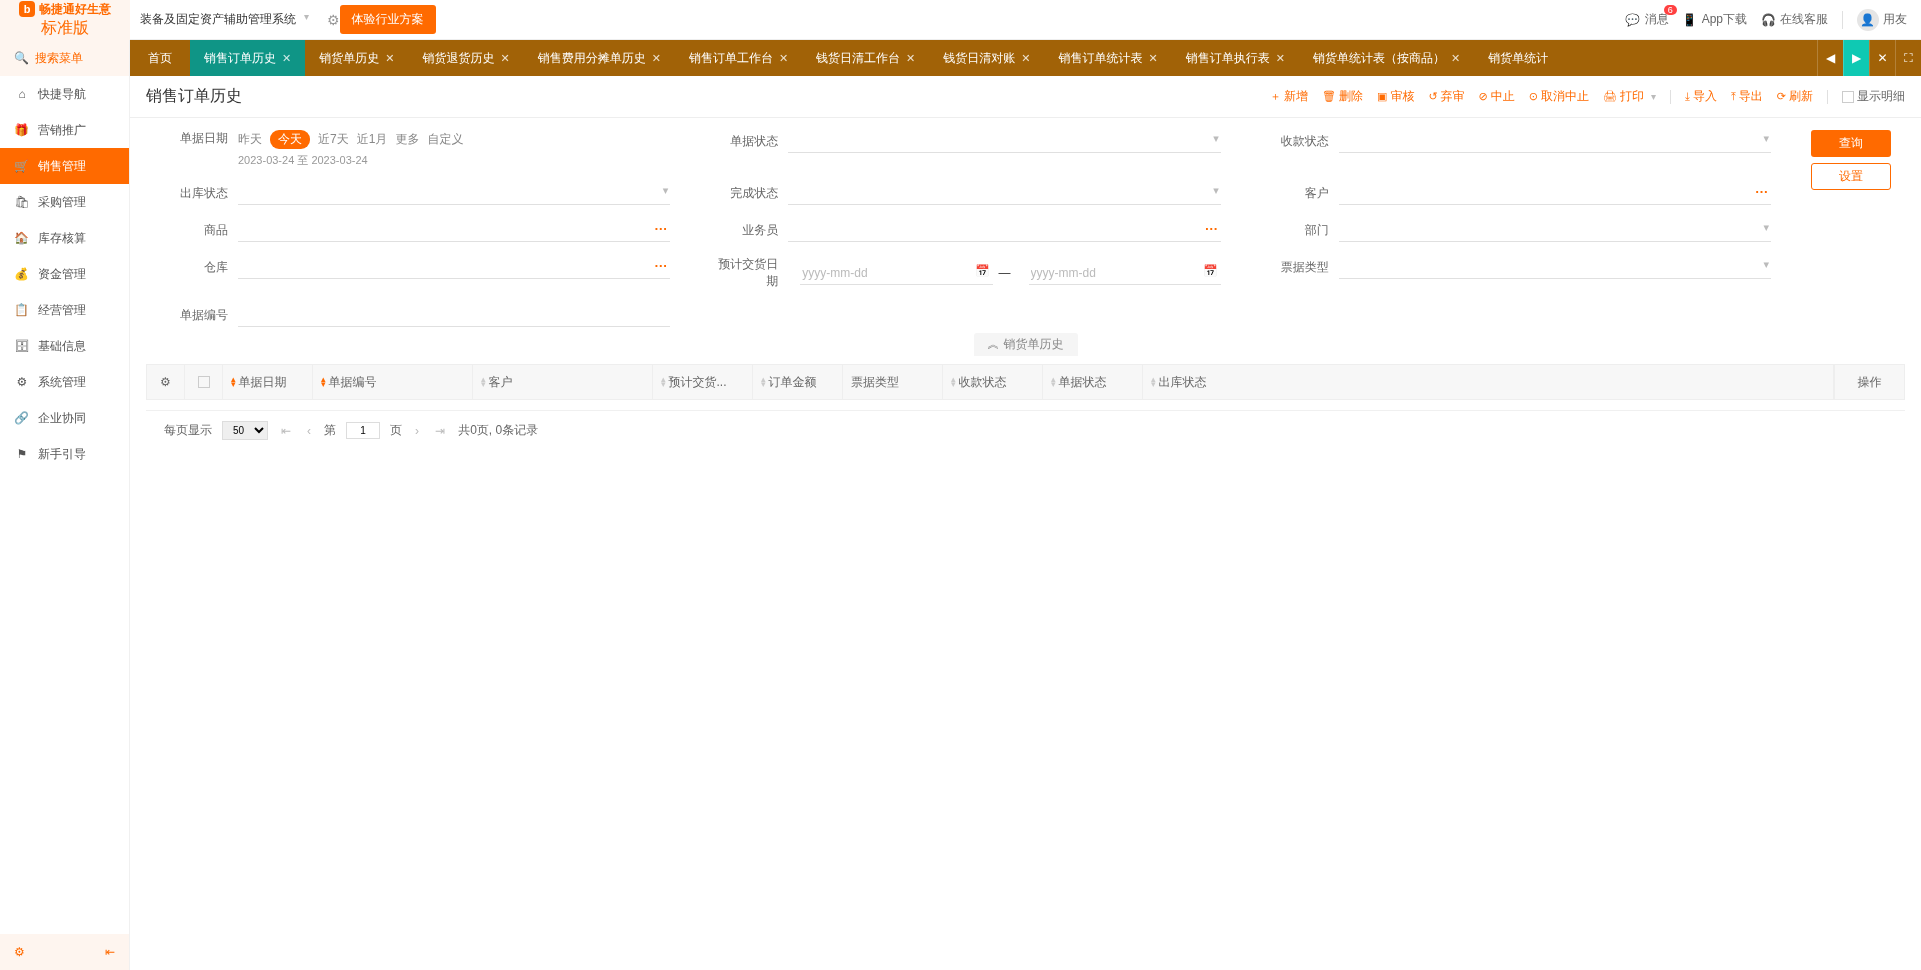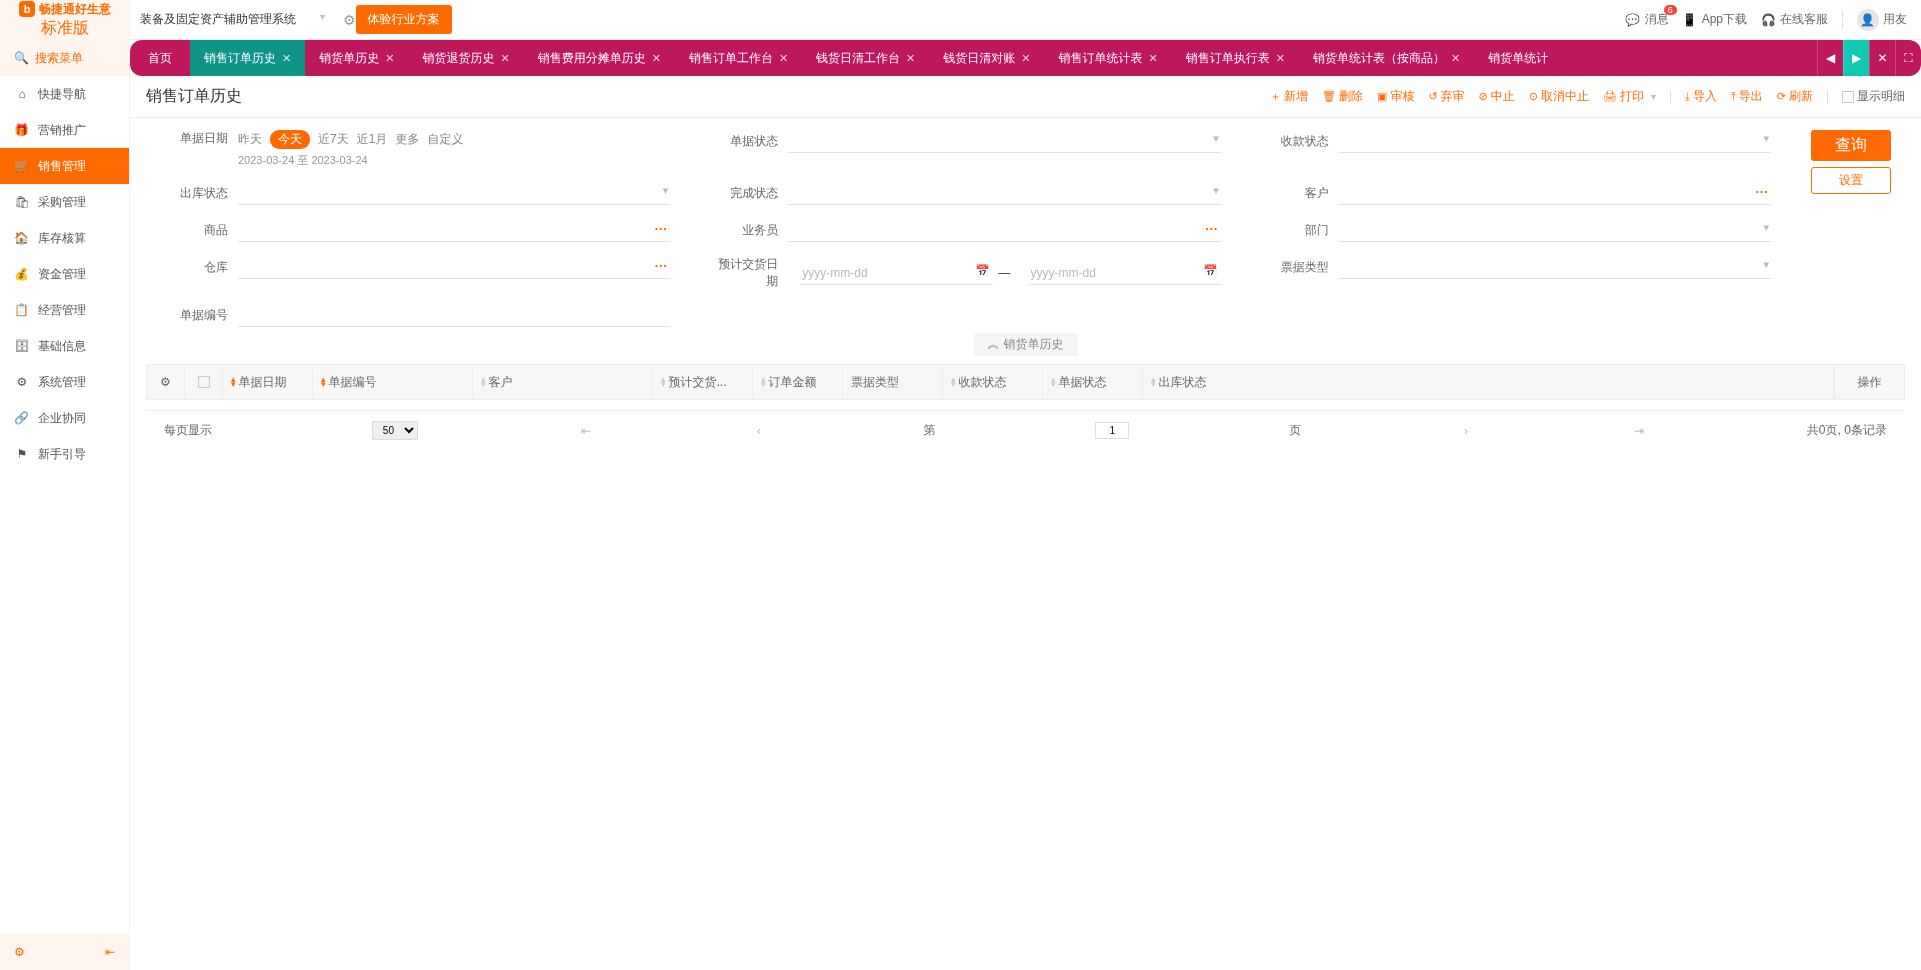--- a/index.html
+++ b/index.html
@@ -6,21 +6,21 @@
 body { font-family: "Microsoft YaHei", -apple-system, sans-serif; font-size: 12px; color: #333; background: #fff; overflow: hidden; }
 .app { display: flex; flex-direction: column; height: 100vh; }
 
 
 .top-header { height: 40px; display: flex; align-items: center; background: #fff; border-bottom: 1px solid #eee; }
 .logo-box { width: 130px; height: 40px; display: flex; flex-direction: column; align-items: center; justify-content: center; background: #fef5ef; }
 .logo-row { display: flex; align-items: center; gap: 4px; }
 .logo-icon { width: 16px; height: 16px; background: #ff6a00; border-radius: 4px; display: flex; align-items: center; justify-content: center; color: #fff; font-weight: bold; font-size: 11px; }
 .logo-text { color: #ff6a00; font-weight: bold; font-size: 12px; }
 .logo-sub { color: #ff6a00; font-size: 16px; }
-.sys-select { flex: 0 0 auto; margin-left: 10px; display: flex; align-items: flex-start; gap: 24px; }
+.sys-select { flex: 0 0 auto; margin-left: 10px; display: flex; align-items: flex-start; gap: 8px; }
 .chev { color: #bbb; font-size: 10px; }
 .gear { color: #999; font-size: 14px; cursor: pointer; }
 .orange-btn { background: #ff6a00; color: #fff; border: none; padding: 6px 12px; border-radius: 3px; cursor: pointer; font-size: 12px; }
 .header-right { margin-left: auto; display: flex; align-items: center; gap: 14px; padding-right: 14px; color: #666; }
 .hdr-item { display: flex; align-items: center; gap: 4px; cursor: pointer; position: relative; }
 .badge { position: absolute; top: -6px; right: -8px; background: #ff4040; color: #fff; font-size: 9px; border-radius: 8px; padding: 0 4px; min-width: 12px; text-align: center; }
 .avatar { width: 22px; height: 22px; border-radius: 50%; background: #e5e5e5; display: flex; align-items: center; justify-content: center; color: #aaa; }
 .hdr-divider { width: 1px; height: 18px; background: #e0e0e0; }
 
 
@@ -31,21 +31,21 @@
 .sb-search { height: 36px; display: flex; align-items: center; gap: 6px; padding: 0 14px; color: #ff6a00; background: #fef5ef; }
 .sb-item { height: 36px; display: flex; align-items: center; gap: 8px; padding: 0 14px; color: #555; cursor: pointer; }
 .sb-item.active { background: #ff6a00; color: #fff; }
 .sb-item .ic { width: 16px; text-align: center; color: inherit; }
 .sb-footer { margin-top: auto; height: 36px; display: flex; align-items: center; justify-content: space-between; padding: 0 14px; background: #fef5ef; color: #ff6a00; }
 
 
 .main { flex: 1; display: flex; flex-direction: column; min-width: 0; }
 
 
-.tabs { height: 36px; background: #be185d; display: flex; align-items: stretch; color: #fff; overflow: hidden; border-radius: 12px; }
+.tabs { height: 36px; background: #a16207; display: flex; align-items: stretch; color: #fff; overflow: hidden; }
 .tab { display: flex; align-items: center; padding: 0 14px; gap: 6px; cursor: pointer; white-space: nowrap; font-size: 12px; }
 .tab.home { padding: 0 18px; }
 .tab.active { background: #0f9586; }
 .tab .close { font-size: 11px; opacity: .8; }
 .tabs-ctrl { display: flex; margin-left: auto; }
 .tabs-ctrl .tc { width: 26px; display: flex; align-items: center; justify-content: center; cursor: pointer; border-left: 1px solid rgba(255,255,255,.2); }
 .tabs-ctrl .tc.bright { background: #0fc9b3; }
 
 
 .page-head { height: 42px; display: flex; align-items: center; padding: 0 16px; border-bottom: 1px solid #eee; }
@@ -64,21 +64,21 @@
 .f-label { width: 78px; text-align: right; color: #666; padding-right: 10px; font-size: 12px; }
 .f-input-wrap { flex: 1; position: relative; }
 .f-line { border: none; border-bottom: 1px solid #e0e0e0; width: 100%; padding: 4px 20px 4px 2px; font-size: 12px; color: #333; outline: none; background: transparent; }
 .f-suffix { position: absolute; right: 2px; top: 2px; color: #bbb; font-size: 11px; cursor: pointer; }
 .f-suffix.dots { color: #ff6a00; letter-spacing: 1px; font-weight: bold; font-size: 13px; }
 .date-chips { display: flex; align-items: center; gap: 8px; font-size: 12px; }
 .chip { color: #888; cursor: pointer; }
 .chip.active { background: #ff6a00; color: #fff; border-radius: 9px; padding: 1px 8px; }
 .date-range-text { color: #999; font-size: 11px; padding-top: 4px; }
 .side-btns { display: flex; flex-direction: column; gap: 6px; }
-.btn-query { background: #ff6a00; color: #fff; border: none; padding: 5px 14px; border-radius: 3px; cursor: pointer; font-size: 16px; }
+.btn-query { background: #ff6a00; color: #fff; border: none; padding: 5px 14px; border-radius: 3px; cursor: pointer; font-size: 12px; }
 .btn-set { background: #fff; color: #ff6a00; border: 1px solid #ff6a00; padding: 4px 14px; border-radius: 3px; cursor: pointer; font-size: 12px; }
 .date-pair { flex: 1; display: flex; align-items: center; gap: 6px; }
 .date-box { flex: 1; position: relative; margin-left: 12px; }
 .date-box input { width: 100%; border: none; border-bottom: 1px solid #e0e0e0; padding: 4px 20px 4px 2px; font-size: 12px; outline: none; background: transparent; color: #333;}
 .date-box input::placeholder { color: #bbb; }
 .date-box .cal { position: absolute; right: 2px; top: 2px; color: #ff6a00; font-size: 12px; }
 .collapse-bar { text-align: center; padding: 6px 0 4px; }
 .collapse-pill { display: inline-flex; align-items: center; gap: 4px; color: #888; background: #f5f5f5; padding: 3px 14px; border-radius: 3px 3px 0 0; cursor: pointer; font-size: 12px; }
 
 
@@ -91,21 +91,21 @@
 .th.chk-col { width: 38px; justify-content: center; }
 .th.op-col { margin-left: auto; border-left: 1px solid #eee; border-right: none; width: 70px; justify-content: center; }
 .empty { display: flex; flex-direction: column; align-items: center; justify-content: center; padding: 70px 0 40px; color: #999; }
 .empty-img { width: 90px; height: 90px; position: relative; margin-bottom: 14px; }
 .doc { position: absolute; left: 10px; top: 10px; width: 60px; height: 70px; background: #fdeee2; border-radius: 6px; transform: rotate(-6deg); }
 .doc::before { content:""; position:absolute; left:10px; top:14px; width:34px; height:4px; background:#f9c9a5; box-shadow: 0 10px 0 #f9c9a5, 0 20px 0 #f9c9a5, 0 30px 0 #f9c9a5; }
 .mag { position:absolute; right:6px; bottom:12px; width:30px; height:30px; border:5px solid #f4a86c; border-radius:50%; }
 .mag::after { content:""; position:absolute; right:-10px; bottom:-10px; width:16px; height:5px; background:#f4a86c; transform: rotate(45deg); border-radius:3px; }
 
 
-.pager { height: 40px; display: flex; align-items: center; justify-content: space-between; gap: 10px; padding: 0 18px; color: #666; border-top: 1px solid #f0f0f0; margin: 10px 16px 0; }
+.pager { height: 40px; display: flex; align-items: center; justify-content: flex-start; gap: 10px; padding: 0 18px; color: #666; border-top: 1px solid #f0f0f0; margin: 10px 16px 0; }
 .pager select, .pager input { border: 1px solid #ddd; padding: 2px 6px; font-size: 10px; }
 .pager .nav { color: #bbb; cursor: pointer; padding: 0 3px; }
 .pager input.pg { width: 34px; text-align: center; }
 </style>
 </head>
 <body>
 
 <div class="app">
 
   <div class="top-header">

